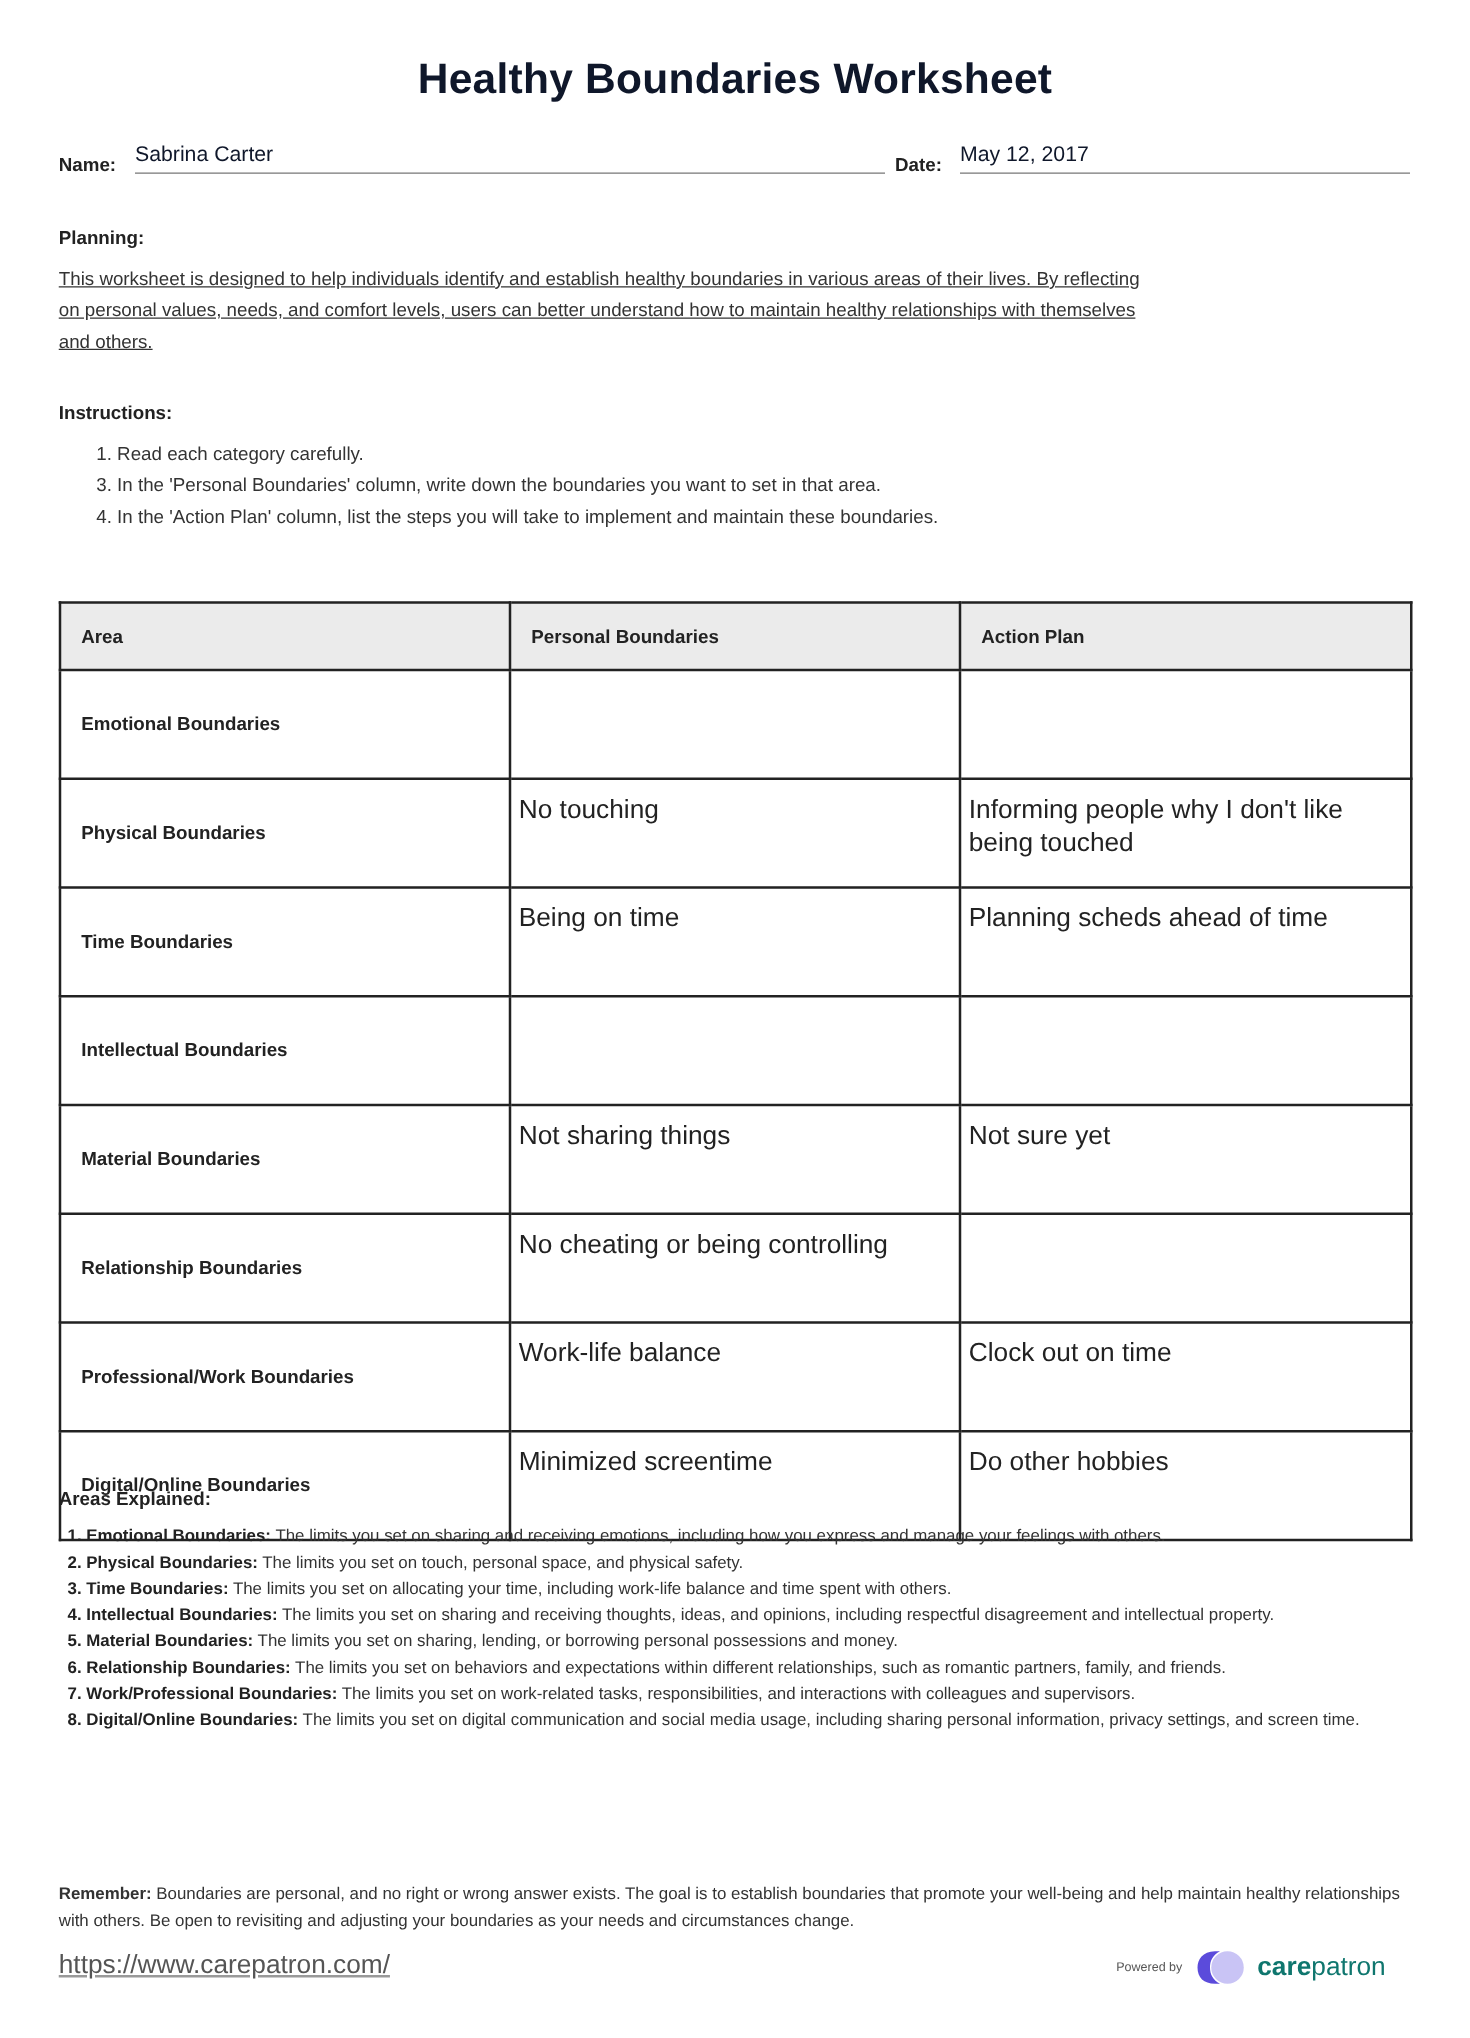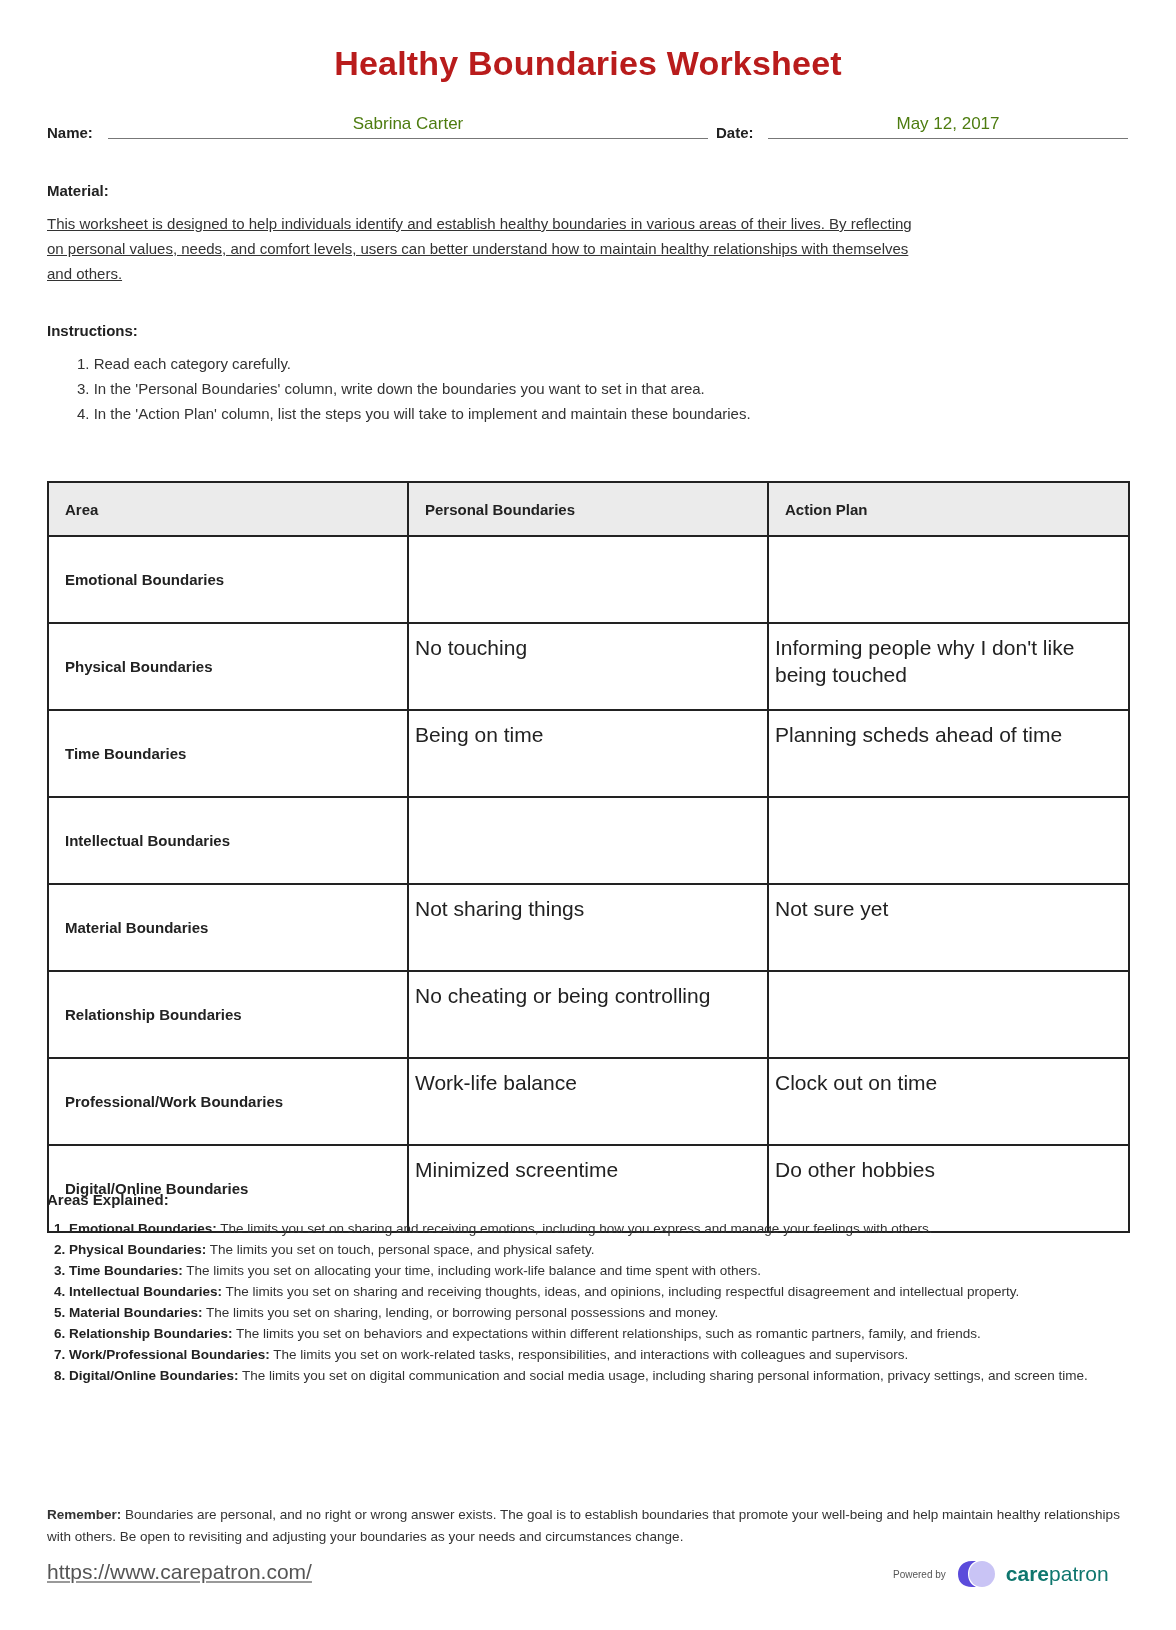--- a/index.html
+++ b/index.html
@@ -3,25 +3,25 @@
 <meta charset="utf-8">
 <style>
   html, body { margin: 0; padding: 0; background: #ffffff; }
   body {
     width: 1176px; height: 1630px; position: relative; overflow: hidden;
     font-family: "Liberation Sans", sans-serif; color: #222;
   }
   .abs { position: absolute; }
   .title {
     left: 0; width: 1176px; top: 44px; text-align: center;
-    font-size: 34px; font-weight: bold; color: #b91c1c; letter-spacing: 0.2px;
+    font-size: 34px; font-weight: bold; color: #0f172a; letter-spacing: 0.2px;
   }
   .field-label { font-size: 15px; font-weight: bold; color: #222; }
   .field-line { border-bottom: 1.5px solid #777; height: 0; }
-  .field-value { font-size: 17px; color: #4d7c0f; text-align: center; }
+  .field-value { font-size: 17px; color: #0f172a; }
   .h-section { font-size: 15px; font-weight: bold; color: #222; }
   .para { font-size: 15px; line-height: 25px; color: #333; }
   .list { margin: 0; padding: 0; list-style: none; }
   .list li { font-size: 15px; line-height: 25px; color: #333; }
   table.bt {
     position: absolute; left: 47px; top: 481px; width: 1081px;
     border-collapse: collapse; table-layout: fixed;
   }
   table.bt td, table.bt th {
     border: 2px solid #222; vertical-align: top; padding: 0;
@@ -48,21 +48,21 @@
 <div class="abs title">Healthy Boundaries Worksheet</div>
 
 <div class="abs field-label" style="left:47px; top:124px;">Name:</div>
 <div class="abs field-line" style="left:108px; top:138px; width:600px;"></div>
 <div class="abs field-value" style="left:108px; top:114px; width:600px;">Sabrina Carter</div>
 
 <div class="abs field-label" style="left:716px; top:124px;">Date:</div>
 <div class="abs field-line" style="left:768px; top:138px; width:360px;"></div>
 <div class="abs field-value" style="left:768px; top:114px; width:360px;">May 12, 2017</div>
 
-<div class="abs h-section" style="left:47px; top:182px;">Material:</div>
+<div class="abs h-section" style="left:47px; top:182px;">Planning:</div>
 <div class="abs para" style="left:47px; top:211px; width:1100px;text-decoration:underline;">
   <div>This worksheet is designed to help individuals identify and establish healthy boundaries in various areas of their lives. By reflecting</div>
   <div>on personal values, needs, and comfort levels, users can better understand how to maintain healthy relationships with themselves</div>
   <div>and others.</div>
 </div>
 
 <div class="abs h-section" style="left:47px; top:322px;">Instructions:</div>
 <ul class="abs list" style="left:52px; top:351px;margin-left:25px;">
   <li>1. Read each category carefully.</li>
   <li>3. In the 'Personal Boundaries' column, write down the boundaries you want to set in that area.</li>

